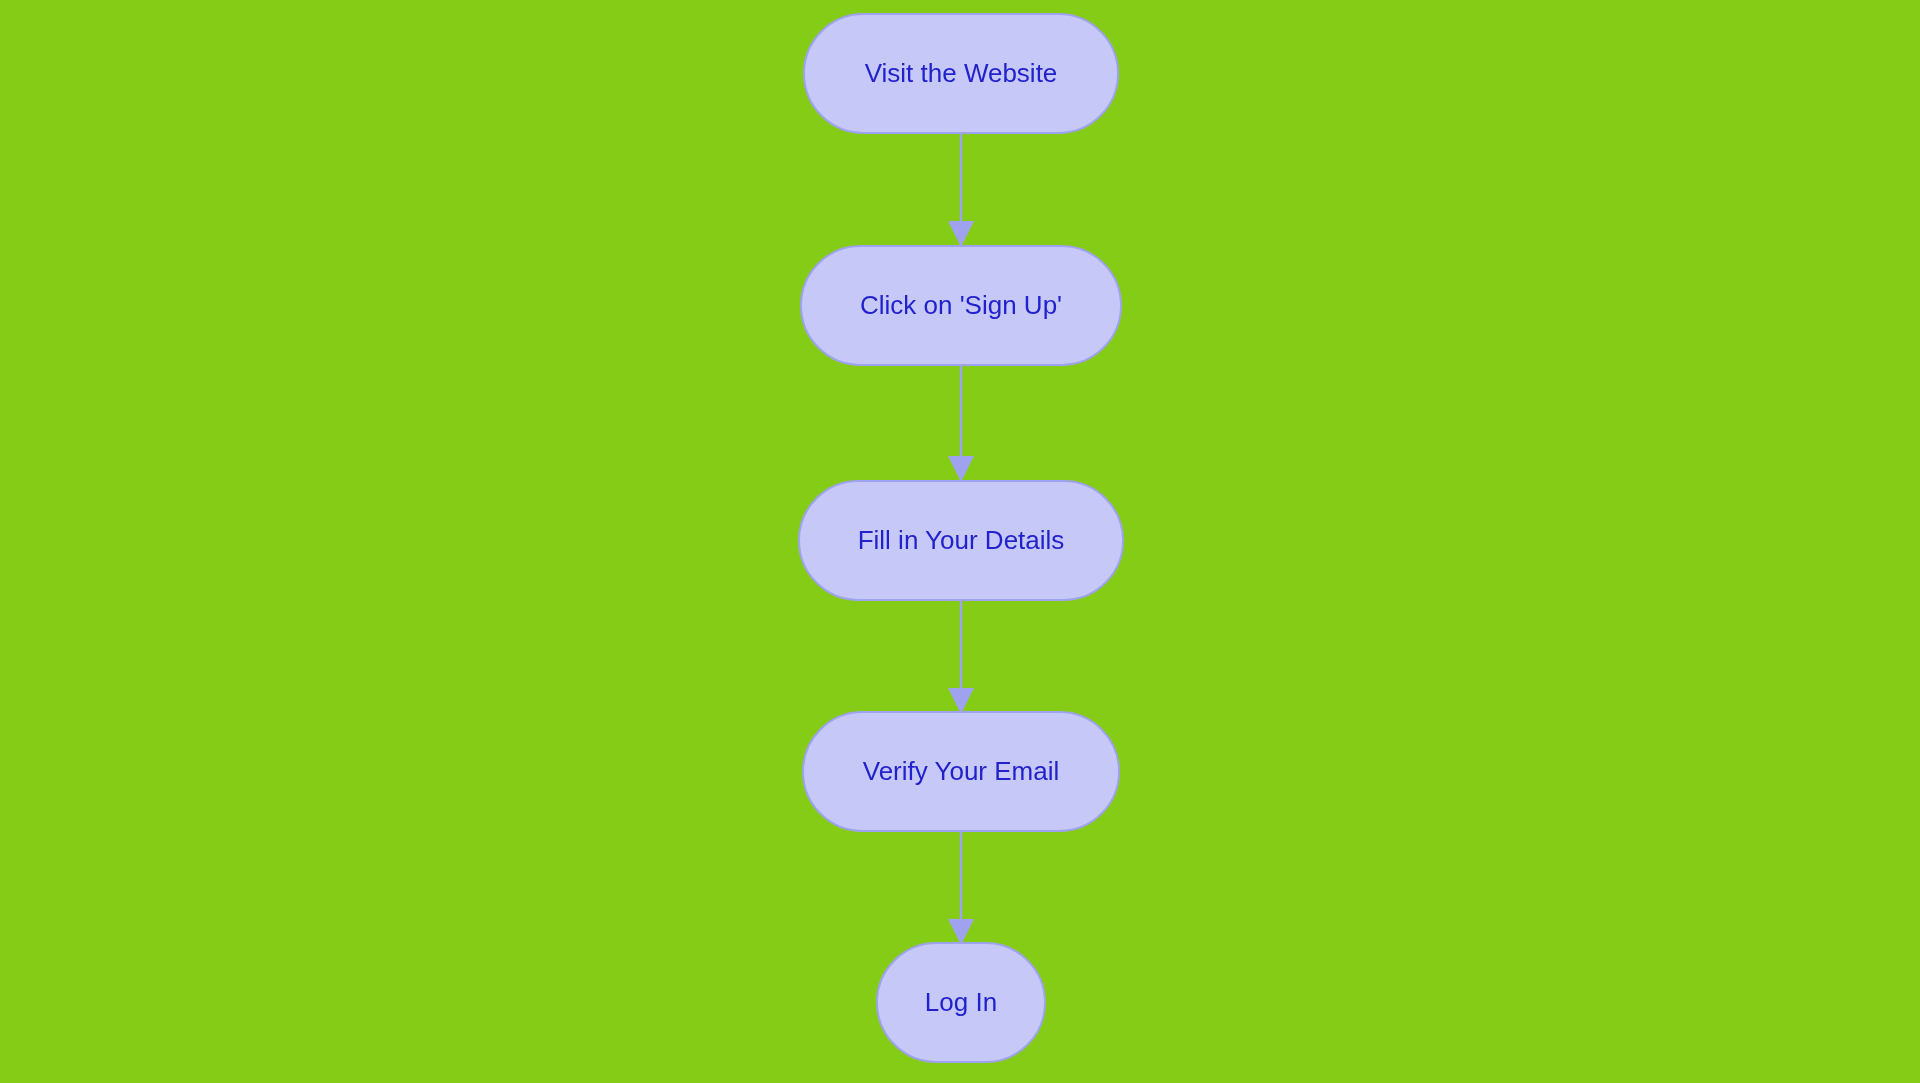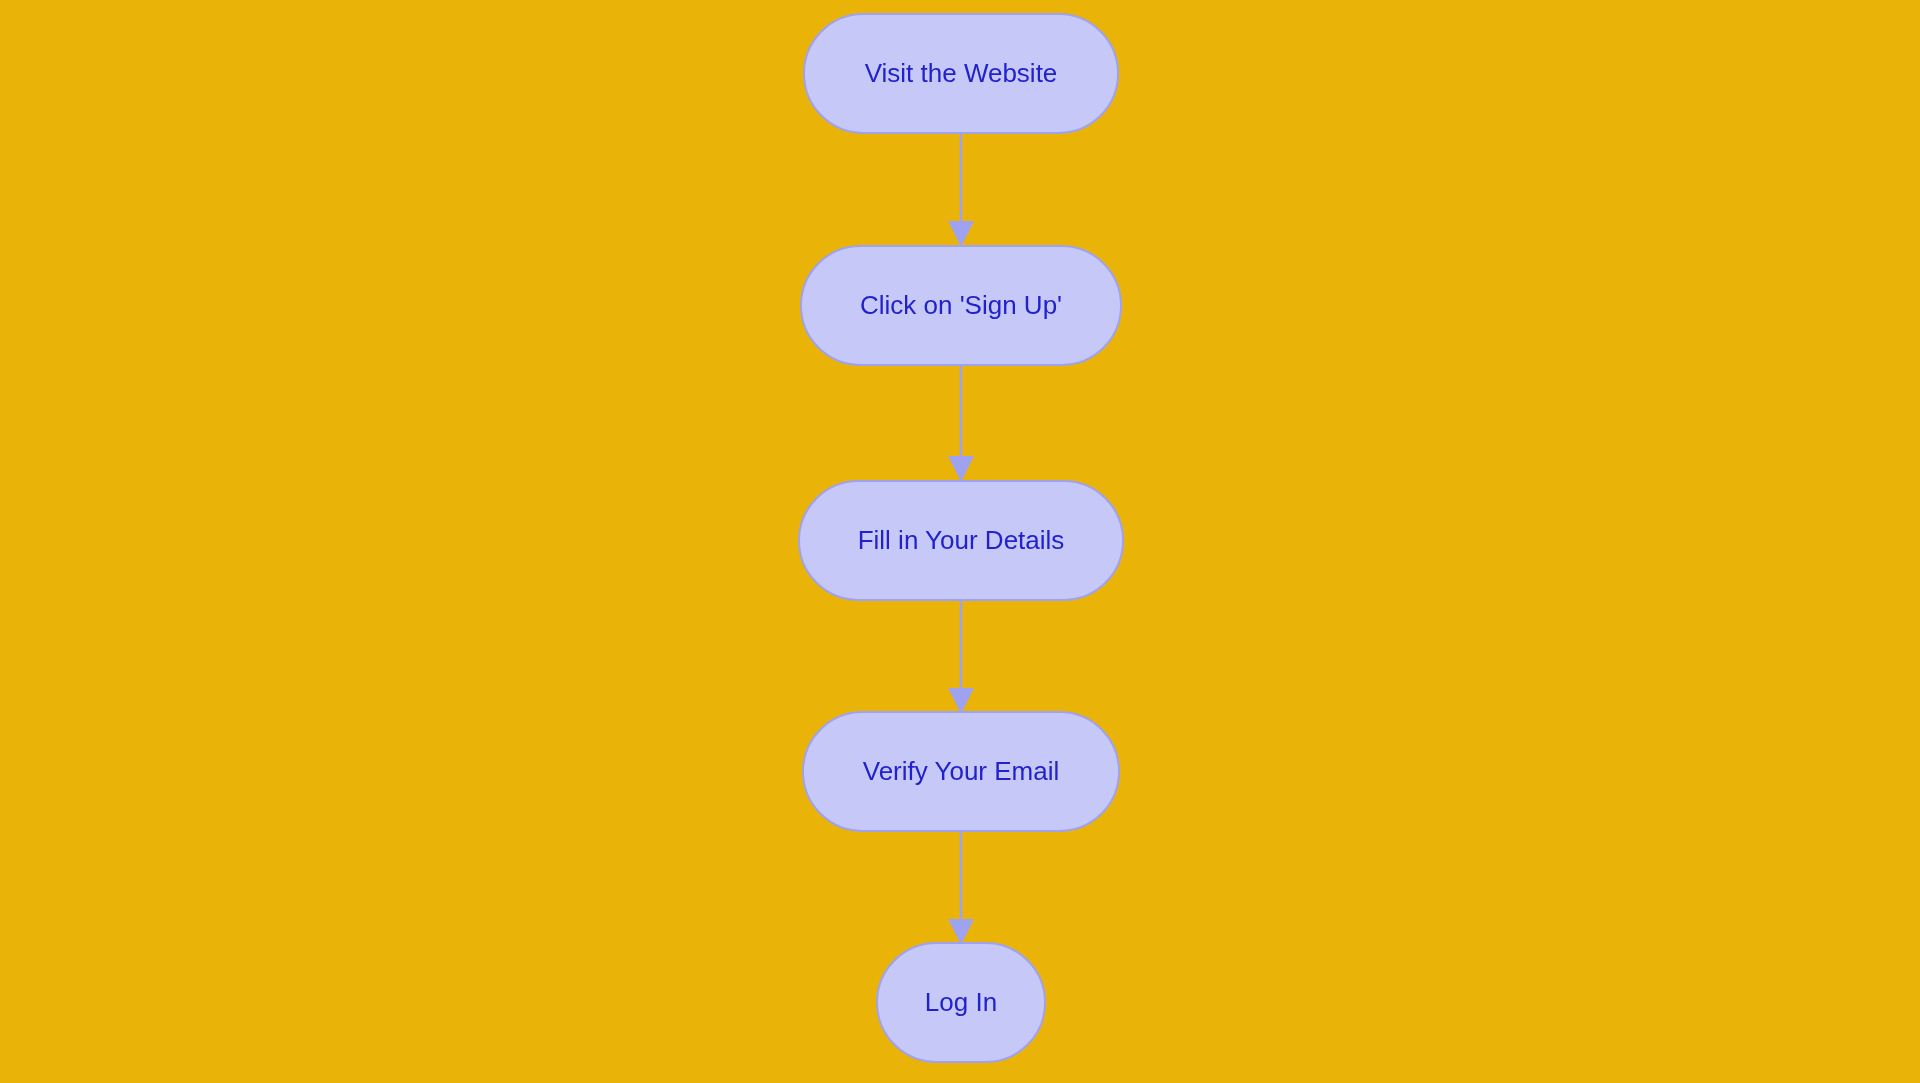--- a/index.html
+++ b/index.html
@@ -11,21 +11,21 @@
   body {
     width: 1920px;
     height: 1083px;
     overflow: hidden;
     font-family: "Liberation Sans", sans-serif;
   }
   #flow-root {
     position: relative;
     width: 1920px;
     height: 1083px;
-    background: #eab308;
+    background: #84cc16;
   }
   #flow-svg {
     position: absolute;
     inset: 0;
     width: 1920px;
     height: 1083px;
     display: block;
   }
   .node-shape {
     fill: #c6c9f8;

